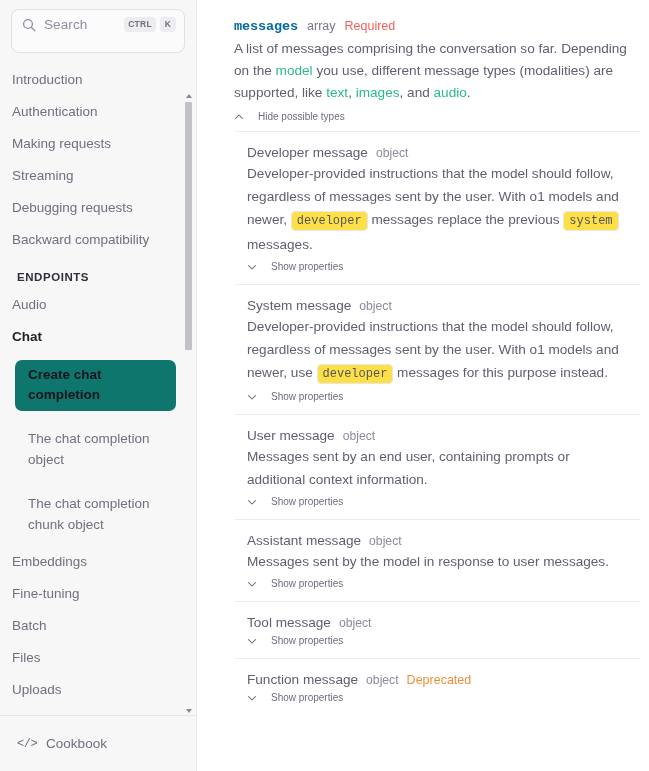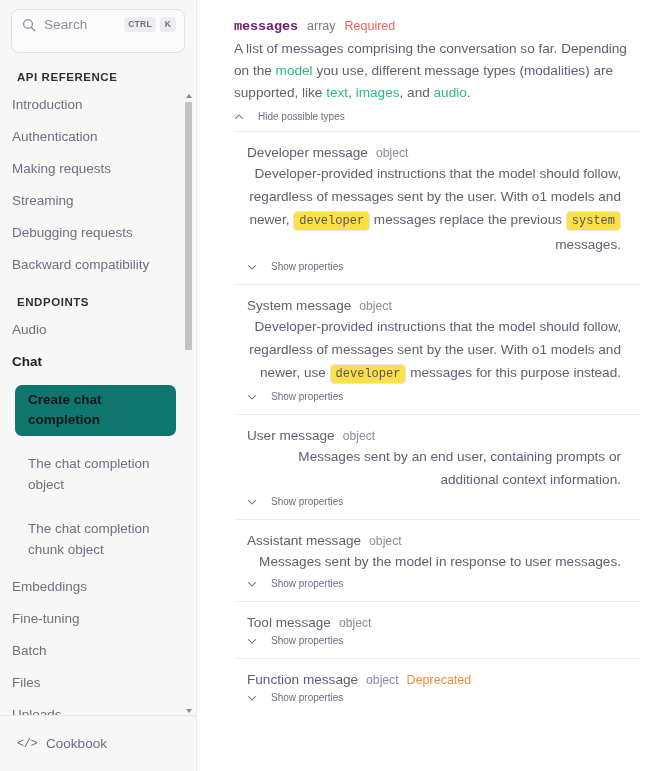--- a/index.html
+++ b/index.html
@@ -179,21 +179,21 @@
   .param-head {
     display: flex;
     align-items: baseline;
     gap: 9px;
     margin-bottom: 4px;
   }
   .param-name {
     font-family: "Liberation Mono", monospace;
     font-size: 13.5px;
     font-weight: 700;
-    color: #701a75;
+    color: #0369a1;
     letter-spacing: -0.1px;
   }
   .param-type { font-size: 12.5px; color: #77778a; }
   .param-required { font-size: 12.5px; color: #f4605a; }
   .param-deprecated { font-size: 12.5px; color: #ef8e3a; }
 
   .param-desc {
     font-size: 13.6px;
     line-height: 22px;
     color: #5f5f70;
@@ -210,21 +210,20 @@
     color: #6d6d80;
     cursor: pointer;
     margin: 0 0 9px 0;
   }
   .chev { width: 10px; height: 10px; display:block; flex:0 0 10px; }
 
   .types-list { margin-left: 1px; }
   .type-card {
     border-top: 1px solid #ececf0;
     padding: 13px 0 12px 12px;
-    text-align: right;
   }
   .type-card:first-child { border-top: 1px solid #ececf0; }
   .type-head {
     display: flex;
     align-items: baseline;
     gap: 8px;
     margin-bottom: 2px;
   }
   .type-title { font-size: 13.6px; color: #5f5f70; }
   .type-kind { font-size: 12.2px; color: #8b8b9c; }
@@ -266,21 +265,20 @@
         <span class="kbd-group">
           <span class="kbd">CTRL</span>
           <span class="kbd">K</span>
         </span>
       </div>
     </div>
 
     <div class="nav-scroll">
       <div class="nav-inner">
 
-        <div class="nav-section-title">API REFERENCE</div>
         <div class="nav-item">Introduction</div>
         <div class="nav-item">Authentication</div>
         <div class="nav-item">Making requests</div>
         <div class="nav-item">Streaming</div>
         <div class="nav-item">Debugging requests</div>
         <div class="nav-item">Backward compatibility</div>
 
         <div class="nav-section-title gap">ENDPOINTS</div>
         <div class="nav-item">Audio</div>
         <div class="nav-item bold">Chat</div>

